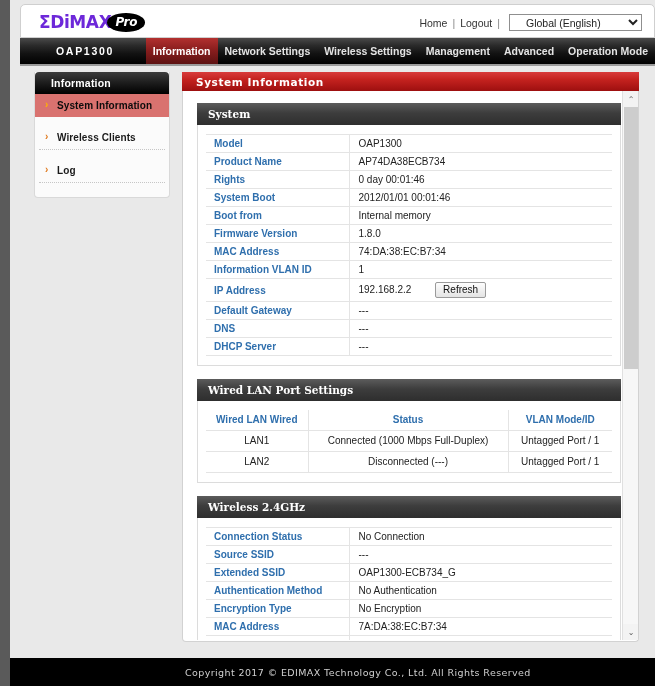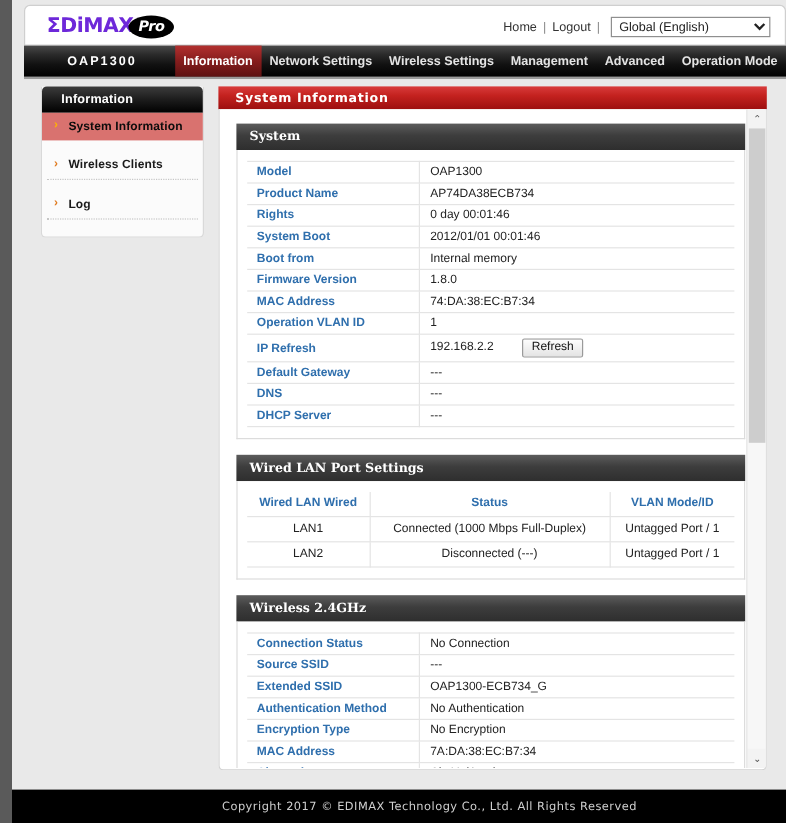--- a/index.html
+++ b/index.html
@@ -50,21 +50,21 @@
   }
   .header-right a { color: #333; text-decoration: none; }
   .hr-sep { padding: 0 5px; color: #888; }
   .lang-select {
     margin-left: 4px;
     width: 133px; height: 17px;
     font-size: 10.5px;
     font-family: "Liberation Sans", sans-serif;
     border: 1px solid #8f8f8f;
     background: #fff;
-    padding: 0 2px;
+    padding: 0 12px;
     color: #222;
   }
 
   
   .navbar {
     position: absolute; left: 10px; top: 38px;
     width: 635px; height: 26px;
     background: linear-gradient(to bottom,#4a4a4a 0%,#2b2b2b 28%,#121212 60%,#000 100%);
     display: flex; align-items: stretch;
   }
@@ -358,25 +358,25 @@
                 </tr>
                 <tr>
                   <td class="k">Firmware Version</td>
                   <td class="v">1.8.0</td>
                 </tr>
                 <tr>
                   <td class="k">MAC Address</td>
                   <td class="v">74:DA:38:EC:B7:34</td>
                 </tr>
                 <tr>
-                  <td class="k">Operation VLAN ID</td>
+                  <td class="k">Information VLAN ID</td>
                   <td class="v">1</td>
                 </tr>
                 <tr>
-                  <td class="k">IP Refresh</td>
+                  <td class="k">IP Address</td>
                   <td class="v">
                     <span>192.168.2.2</span>
                     <span class="refresh-btn">Refresh</span>
                   </td>
                 </tr>
                 <tr>
                   <td class="k">Default Gateway</td>
                   <td class="v">---</td>
                 </tr>
                 <tr>

